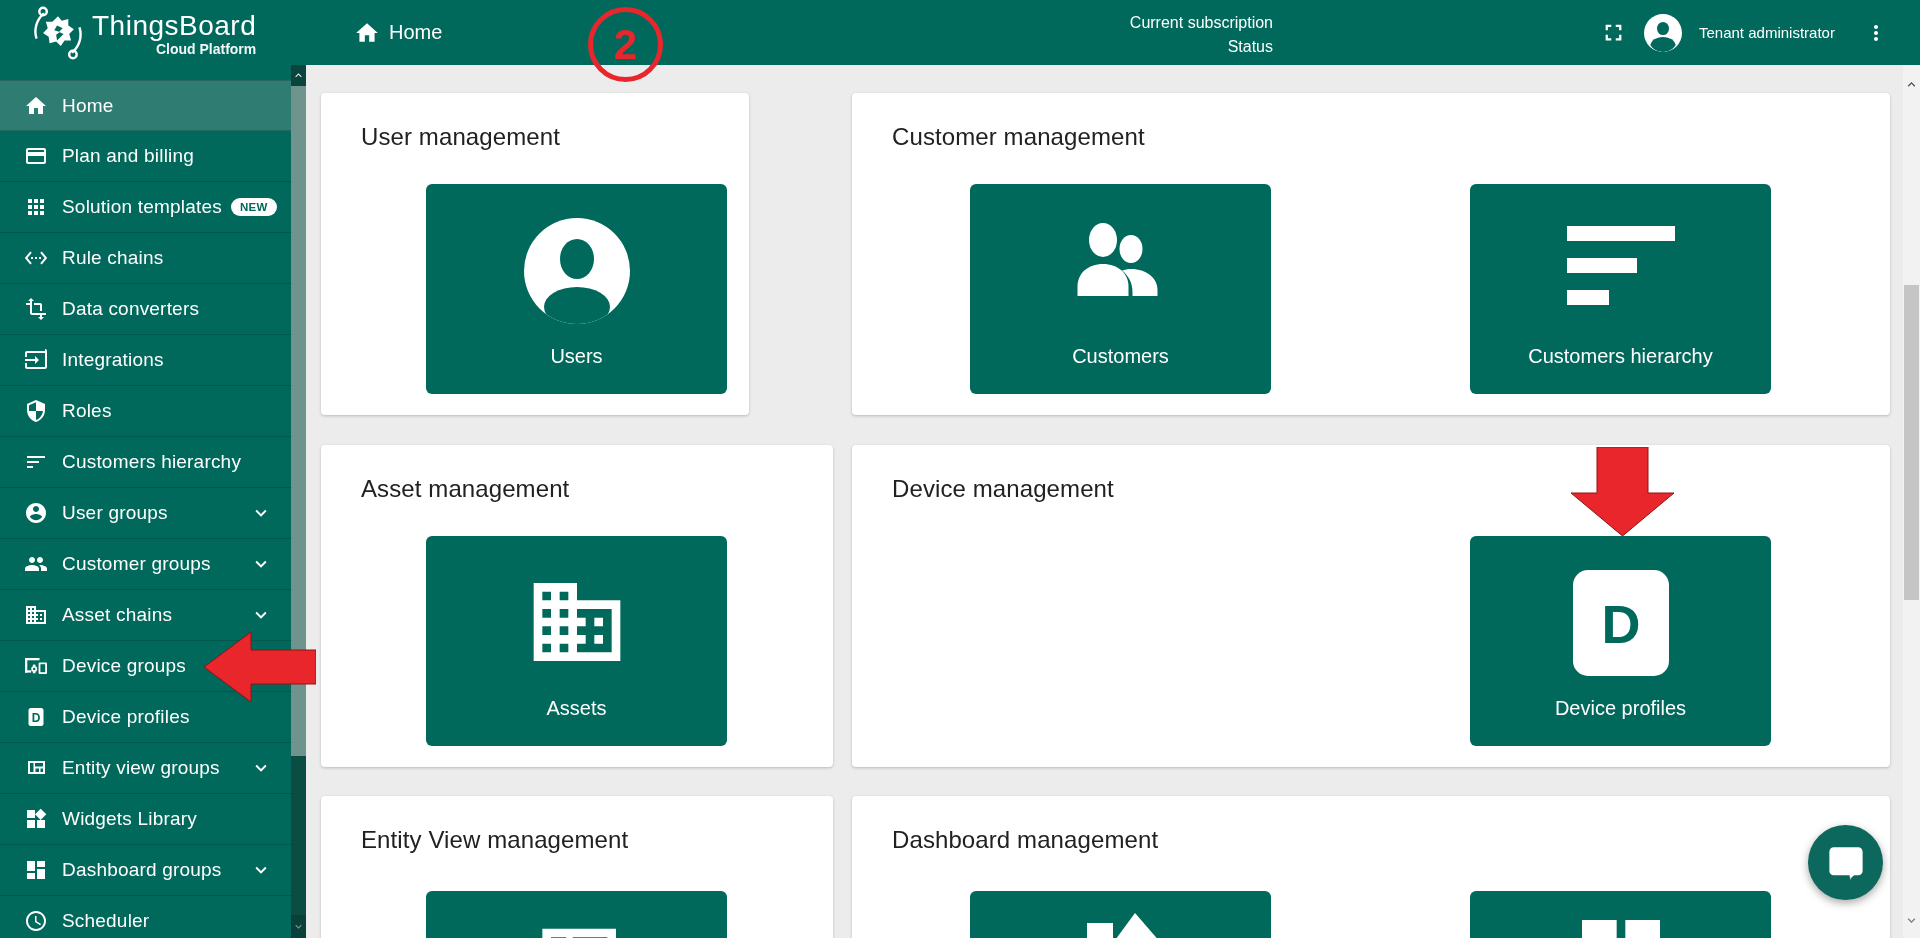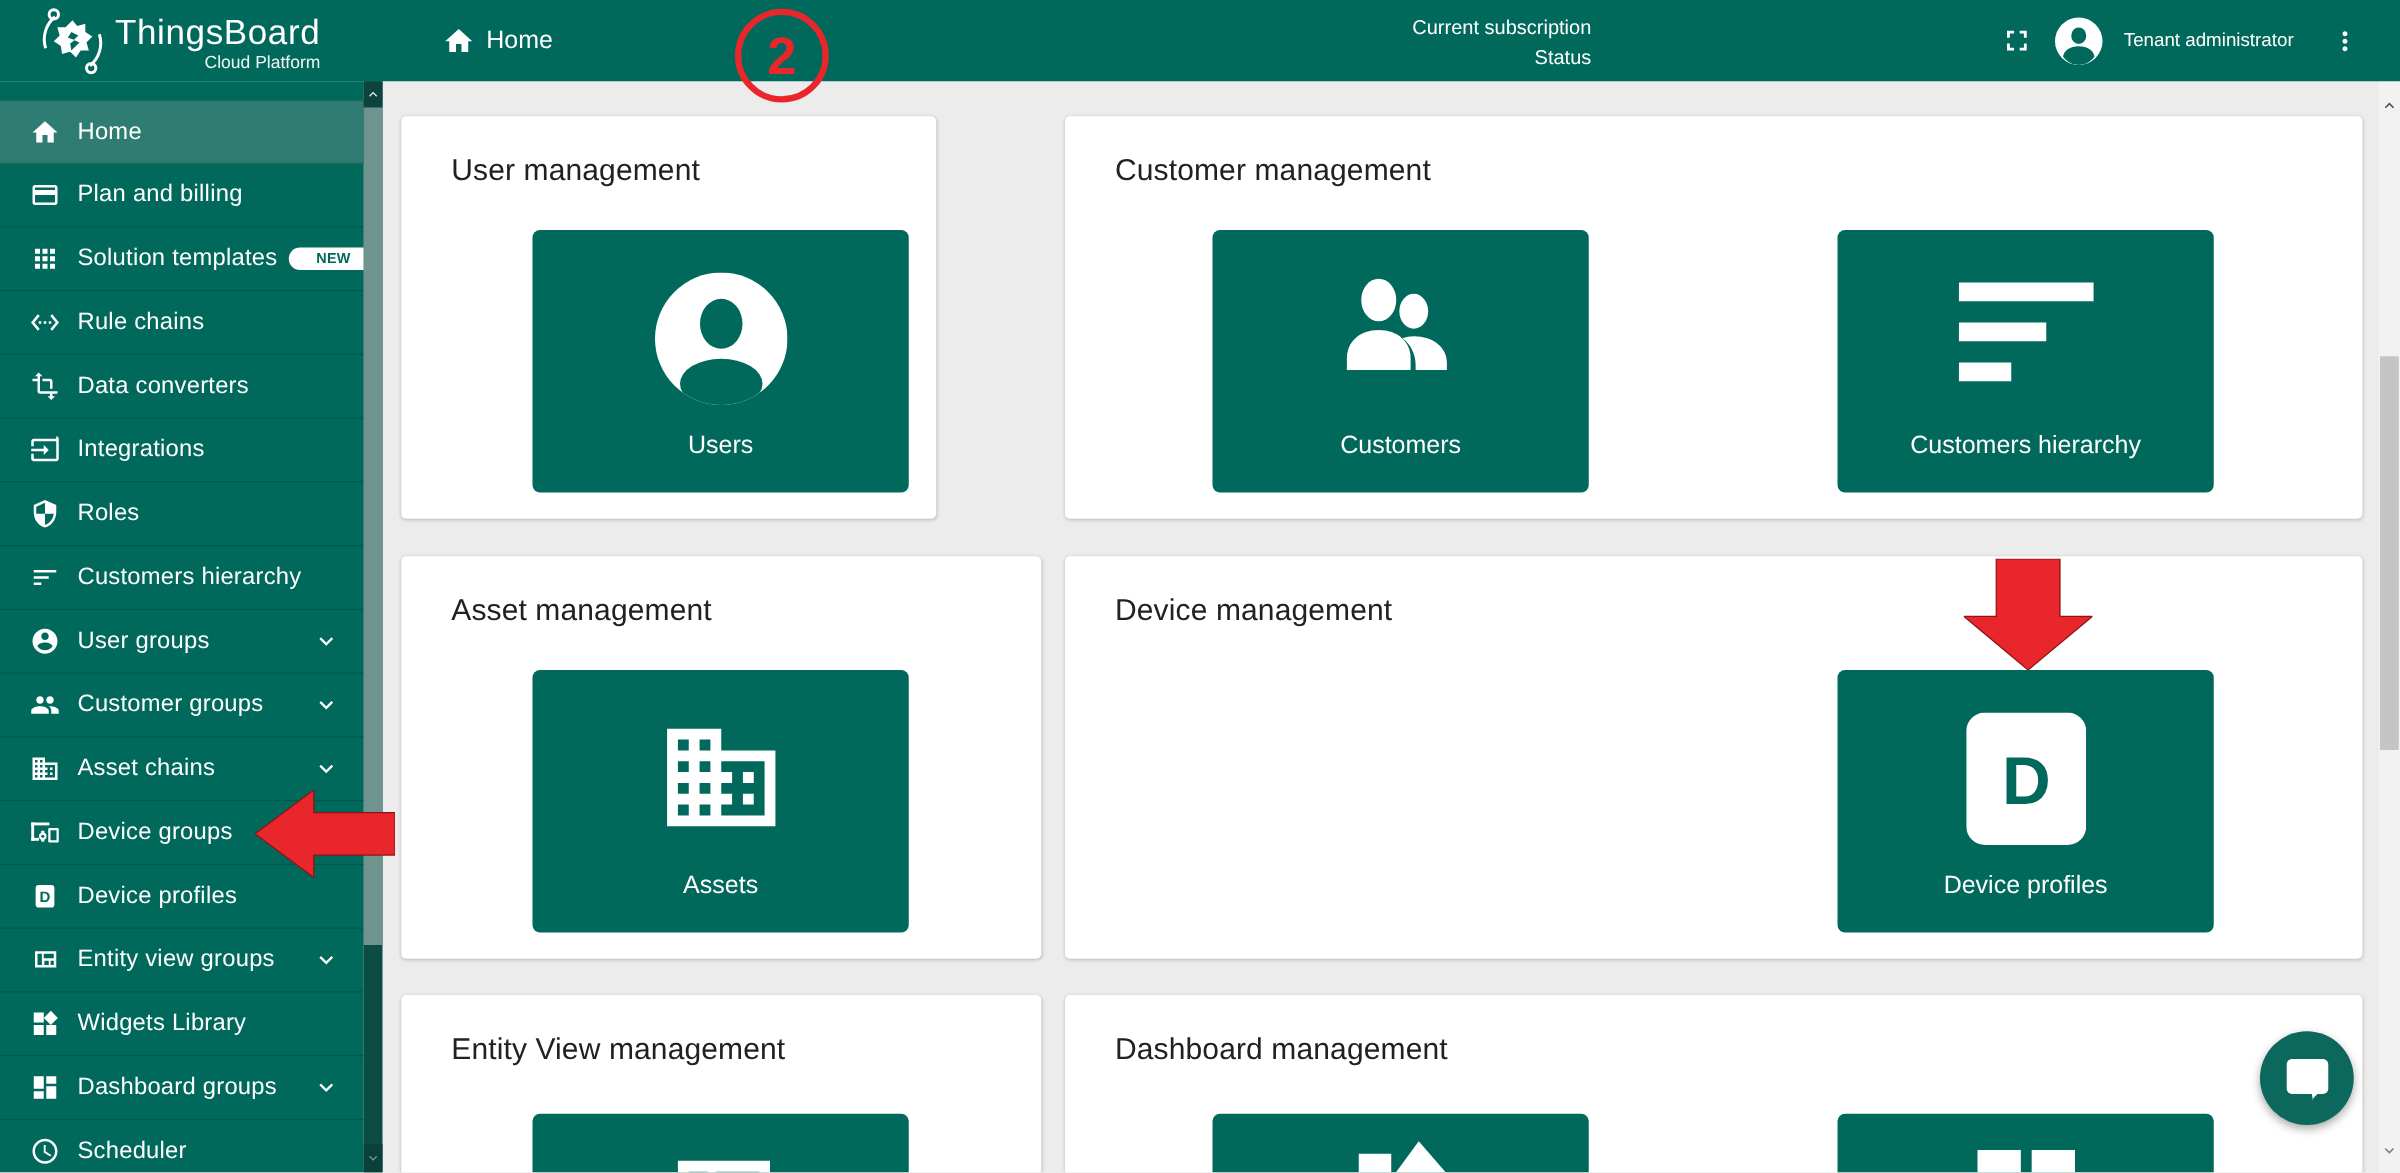--- a/index.html
+++ b/index.html
@@ -9,39 +9,39 @@
     position: relative; overflow: hidden;
     background: #ececec; color:#fff;
   }
   svg { display:block; }
 
   
   .header { position:absolute; left:0; top:0; width:1920px; height:65px; background:#00695c; z-index:30; }
   .logo { position:absolute; left:30px; top:5px; display:flex; align-items:center; gap:6px; }
   .logo-text { display:flex; flex-direction:column; }
   .logo-title { font-size:28px; font-weight:400; line-height:34px; letter-spacing:.5px; }
-  .logo-subtitle { font-size:14px; font-weight:400; text-align:right; margin-top:-2px; opacity:.95; }
+  .logo-subtitle { font-size:14px; font-weight:700; text-align:right; margin-top:-2px; opacity:.95; }
   .crumb { position:absolute; left:354px; top:0; height:65px; display:flex; align-items:center; gap:9px; font-size:20px; font-weight:400; }
   .subs { position:absolute; left:1023px; top:11px; width:250px; text-align:right; font-size:16px; line-height:24px; font-weight:400; }
   .hbtn { position:absolute; top:0; height:65px; display:flex; align-items:center; cursor:pointer; }
   .fullscreen-btn { left:1600px; }
   .avatar { left:1644px; }
   .avatar-circle { width:38px; height:38px; border-radius:50%; background:#fff; position:relative; overflow:hidden; }
   .role-label { position:absolute; left:1699px; top:0; height:65px; display:flex; align-items:center; font-size:15px; }
   .dots-btn { left:1864px; }
 
   
   .sidebar { position:absolute; left:0; top:65px; width:291px; height:873px; background:#00695c; z-index:20; padding-top:15px; }
   .nav-item { position:relative; height:51px; display:flex; align-items:center; border-bottom:1px solid rgba(0,0,0,.17); cursor:pointer; }
   .nav-item:first-child { border-top:1px solid rgba(0,0,0,.17); }
   .nav-item.active { background:#2f7d72; }
   .nav-ic { margin-left:24px; width:24px; height:24px; flex:0 0 24px; }
   .nav-label { margin-left:14px; font-size:19px; font-weight:500; letter-spacing:.2px; white-space:nowrap; }
   .nav-chevron { position:absolute; right:19px; top:14px; width:22px; height:22px; }
-  .badge-new { margin-left:9px; background:#fff; color:#00695c; font-size:11.5px; font-weight:bold; padding:3px 22px; border-radius:11px; letter-spacing:.3px; }
+  .badge-new { margin-left:9px; background:#fff; color:#00695c; font-size:11.5px; font-weight:bold; padding:3px 9px; border-radius:11px; letter-spacing:.3px; }
 
   
   .side-scroll { position:absolute; left:291px; top:65px; width:15px; height:873px; background:#0b4c43; z-index:21; }
   .side-scroll-up { position:absolute; top:0; left:0; width:15px; height:21px; background:#0a443c; display:flex; align-items:center; justify-content:center; }
   .side-scroll-thumb { position:absolute; top:21px; left:0; width:15px; height:670px; background:#6e948d; }
   .side-scroll-down { position:absolute; bottom:0; left:0; width:15px; height:23px; background:#09413a; display:flex; align-items:center; justify-content:center; }
 
   
   .main { position:absolute; left:306px; top:65px; width:1597px; height:873px; background:#ececec; overflow:hidden; }
   .card { position:absolute; background:#fff; border-radius:4px; box-shadow:0 1px 3px rgba(0,0,0,.22); }

